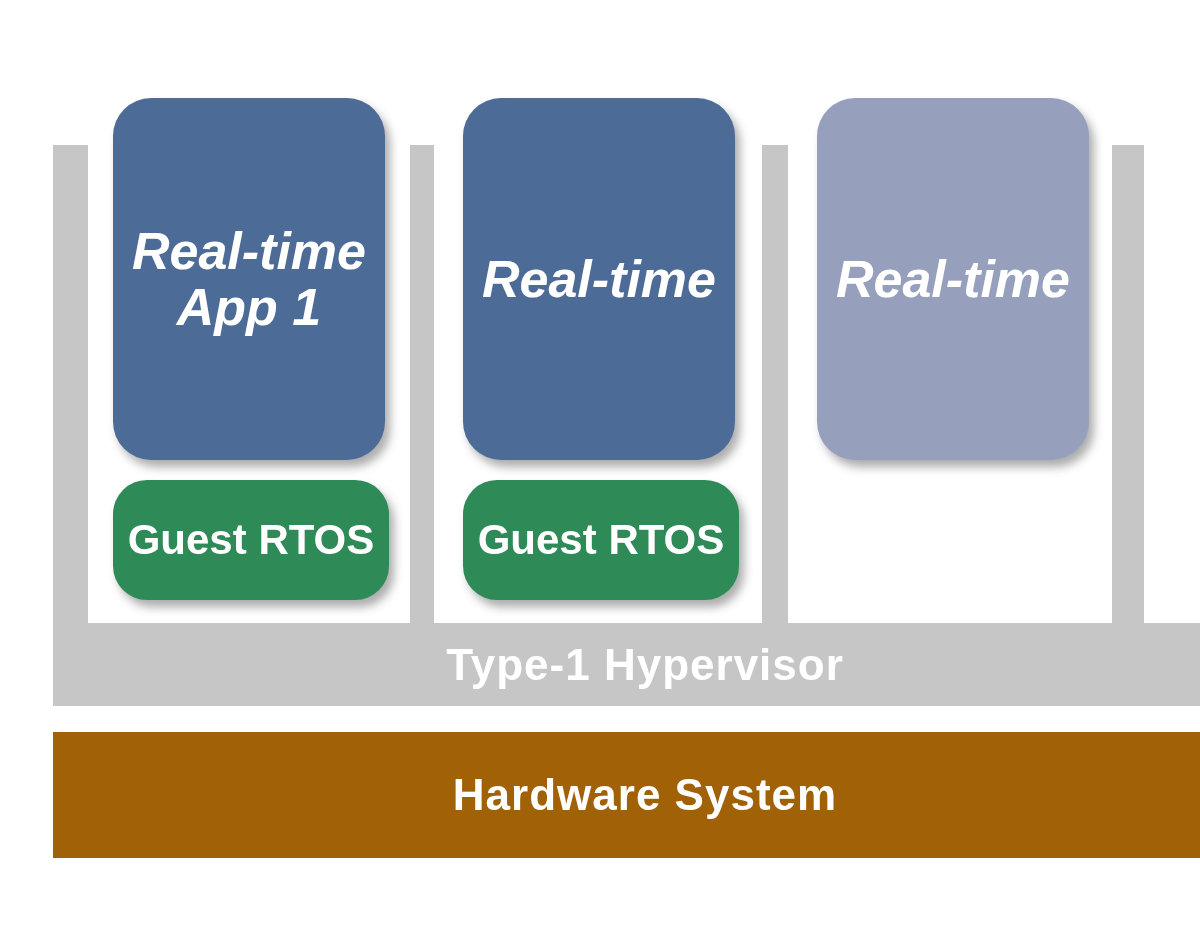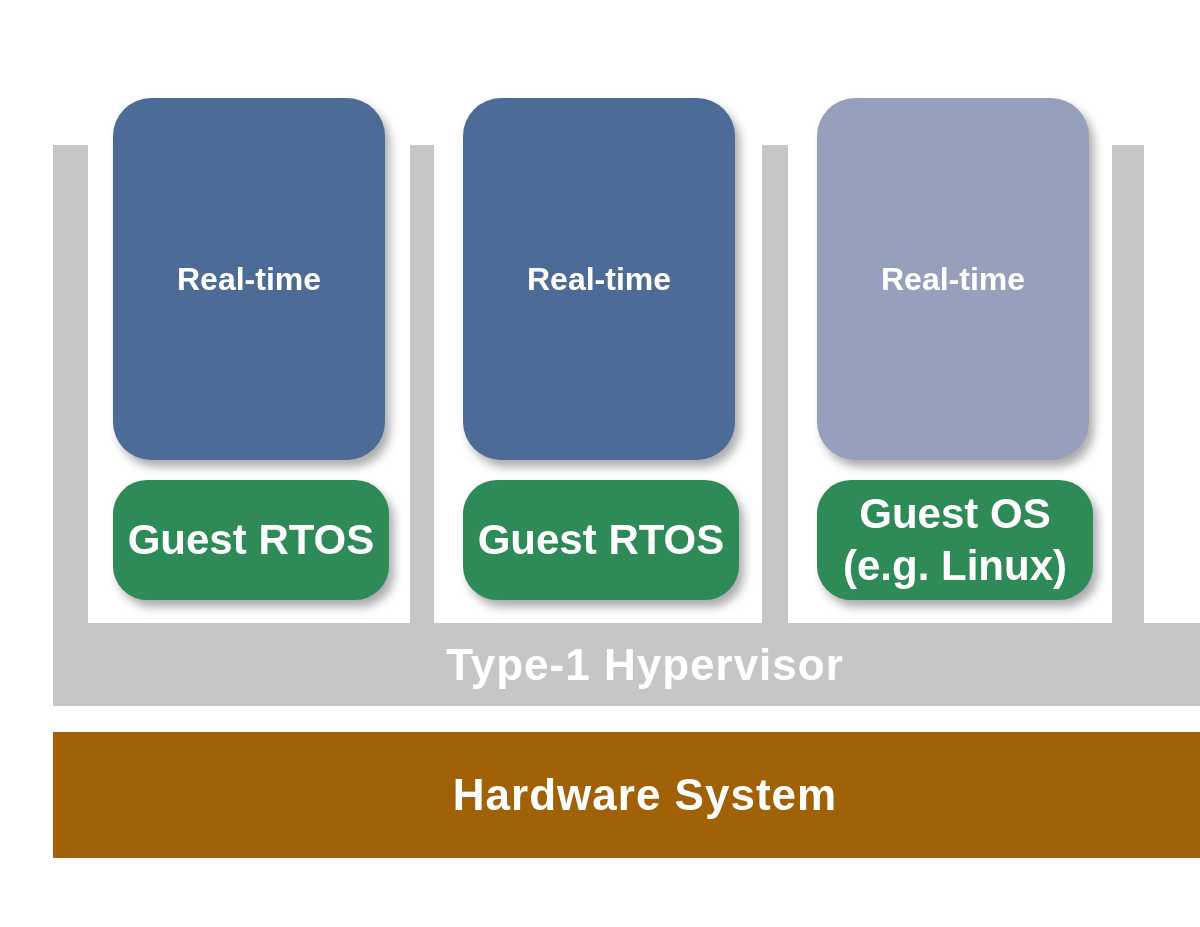--- a/index.html
+++ b/index.html
@@ -71,21 +71,21 @@
   .os-col1 { left: 113px; }
   .os-col2 { left: 463px; }
   .os-col3 { left: 817px; }
   .box-line {
     display: block;
     color: #ffffff;
     font-weight: bold;
     text-align: center;
     white-space: nowrap;
   }
-  .app-box .box-line { font-size: 32px; line-height: 56px; }
+  .app-box .box-line { font-size: 52px; line-height: 56px; font-style: italic; }
   .os-box  .box-line { font-size: 42px; line-height: 52px; }
 </style>
 </head>
 <body>
 
 <div class="canvas">
 
   <div class="pillar pillar-left" style="background-color: rgb(198, 198, 199);"></div>
   <div class="pillar pillar-mid1" style="background-color: rgb(198, 198, 199);"></div>
   <div class="pillar pillar-mid2" style="background-color: rgb(198, 198, 199);"></div>
@@ -94,35 +94,32 @@
   <div class="layer-bar hv-bar" style="background-color: rgb(198, 198, 199);">
     <span class="bar-label">Type-1 Hypervisor</span>
   </div>
 
   <div class="layer-bar hw-bar" style="background-color: #a16207; margin-top: 26px;">
     <span class="bar-label">Hardware System</span>
   </div>
 
   <div class="app-box app-col1" style="background-color: rgb(76, 107, 150);">
     <span class="box-line">Real-time</span>
+    <span class="box-line">App 1</span>
   </div>
   <div class="os-box os-col1" style="background-color: rgb(46, 138, 87);">
     <span class="box-line">Guest RTOS</span>
     <span class="box-line"></span>
   </div>
 
   <div class="app-box app-col2" style="background-color: rgb(76, 107, 150);">
     <span class="box-line">Real-time</span>
   </div>
   <div class="os-box os-col2" style="background-color: rgb(46, 138, 87);">
     <span class="box-line">Guest RTOS</span>
     <span class="box-line"></span>
   </div>
 
   <div class="app-box app-col3" style="background-color: rgb(150, 160, 188);">
     <span class="box-line">Real-time</span>
   </div>
-  <div class="os-box os-col3" style="background-color: rgb(46, 138, 87);">
-    <span class="box-line">Guest OS</span>
-    <span class="box-line">(e.g. Linux)</span>
-  </div>
 
 </div>
 
 </body></html>

